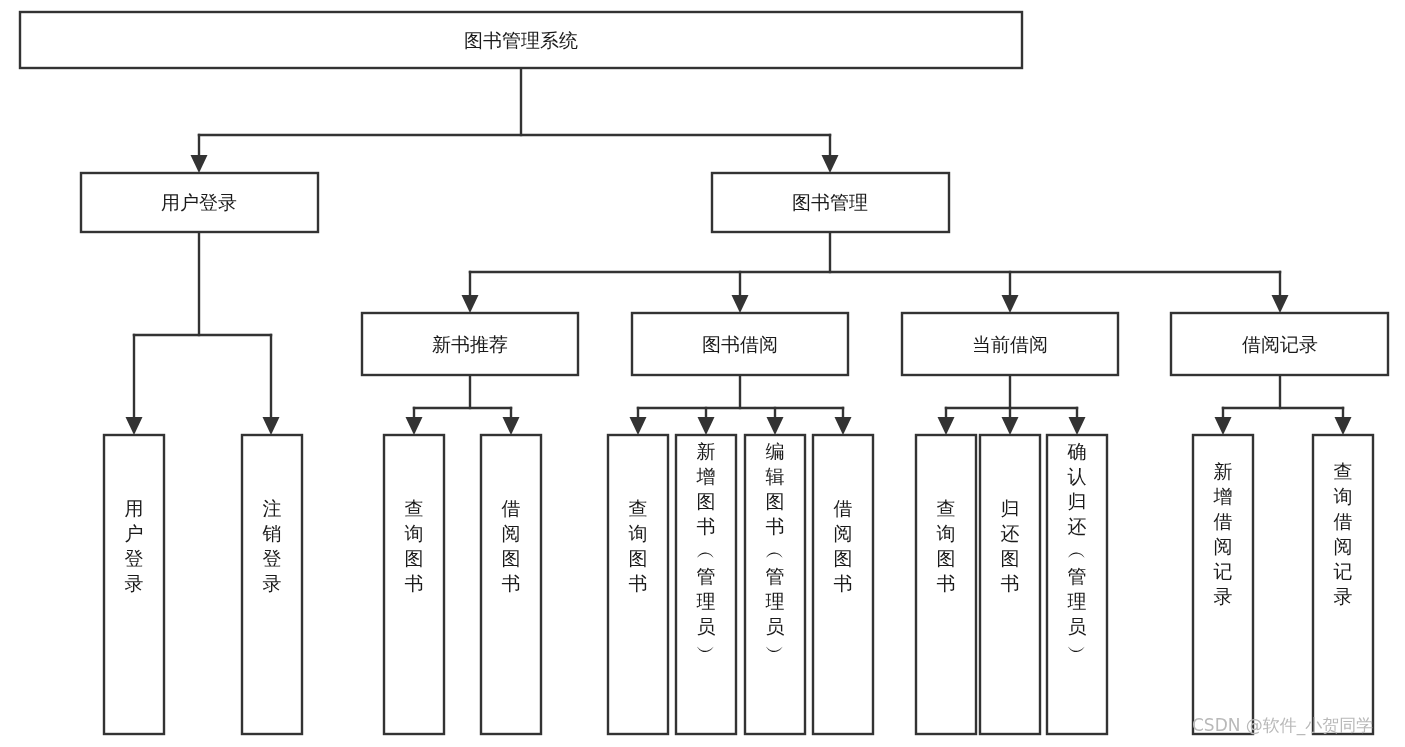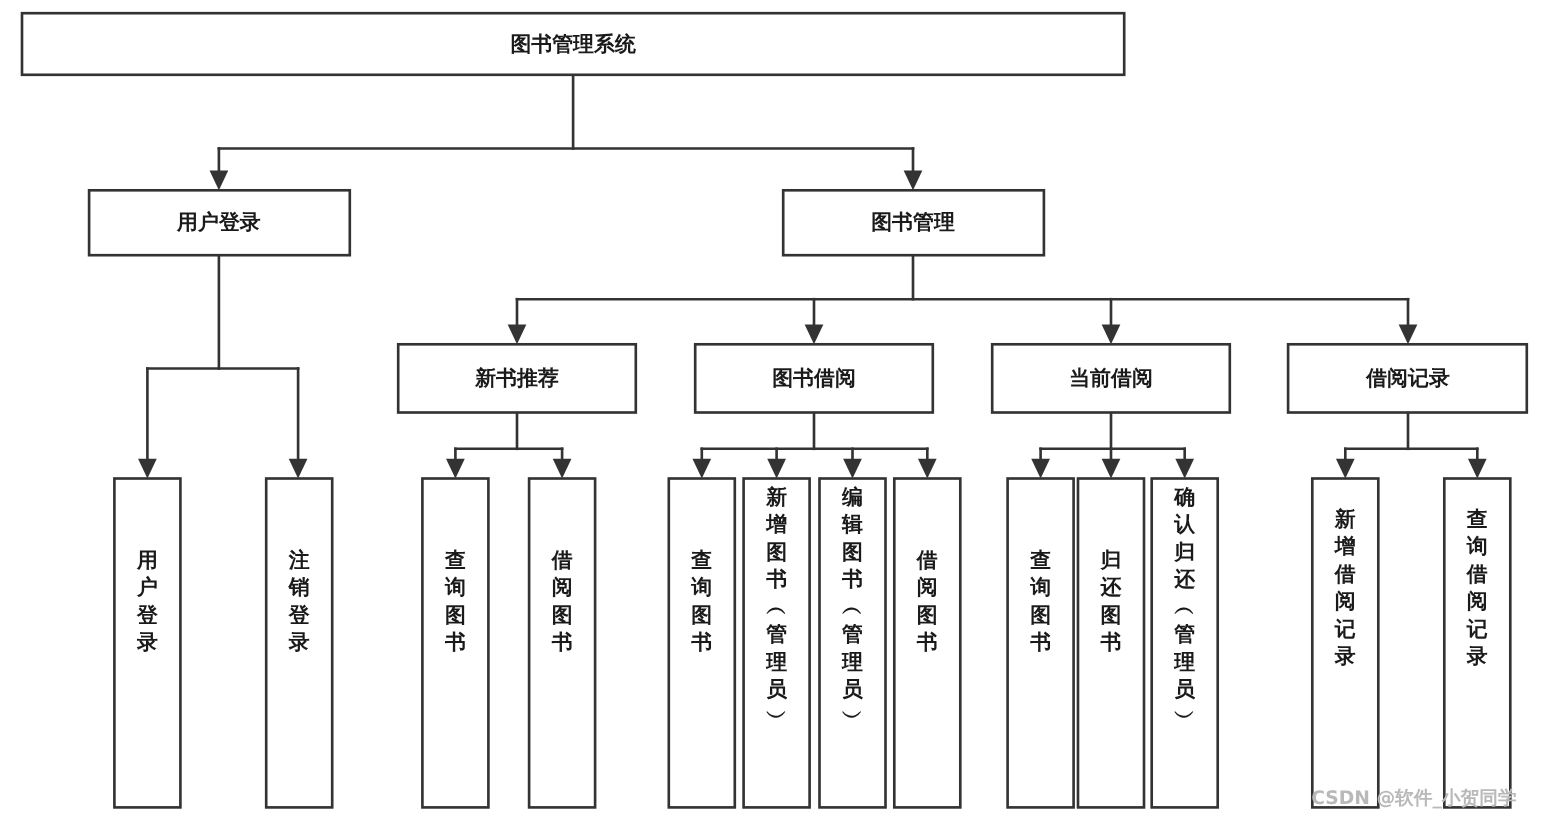--- a/index.html
+++ b/index.html
@@ -10,21 +10,20 @@
   }
   body {
     font-family: "DejaVu Sans", "Liberation Sans", sans-serif;
   }
   #diagram-root {
     position: relative;
     width: 1405px;
     height: 747px;
     background: #ffffff;
     overflow: hidden;
-    font-weight: bold;
   }
   svg#tree-svg {
     position: absolute;
     left: 0;
     top: 0;
     width: 1405px;
     height: 747px;
   }
   .node-box {
     fill: #ffffff;

